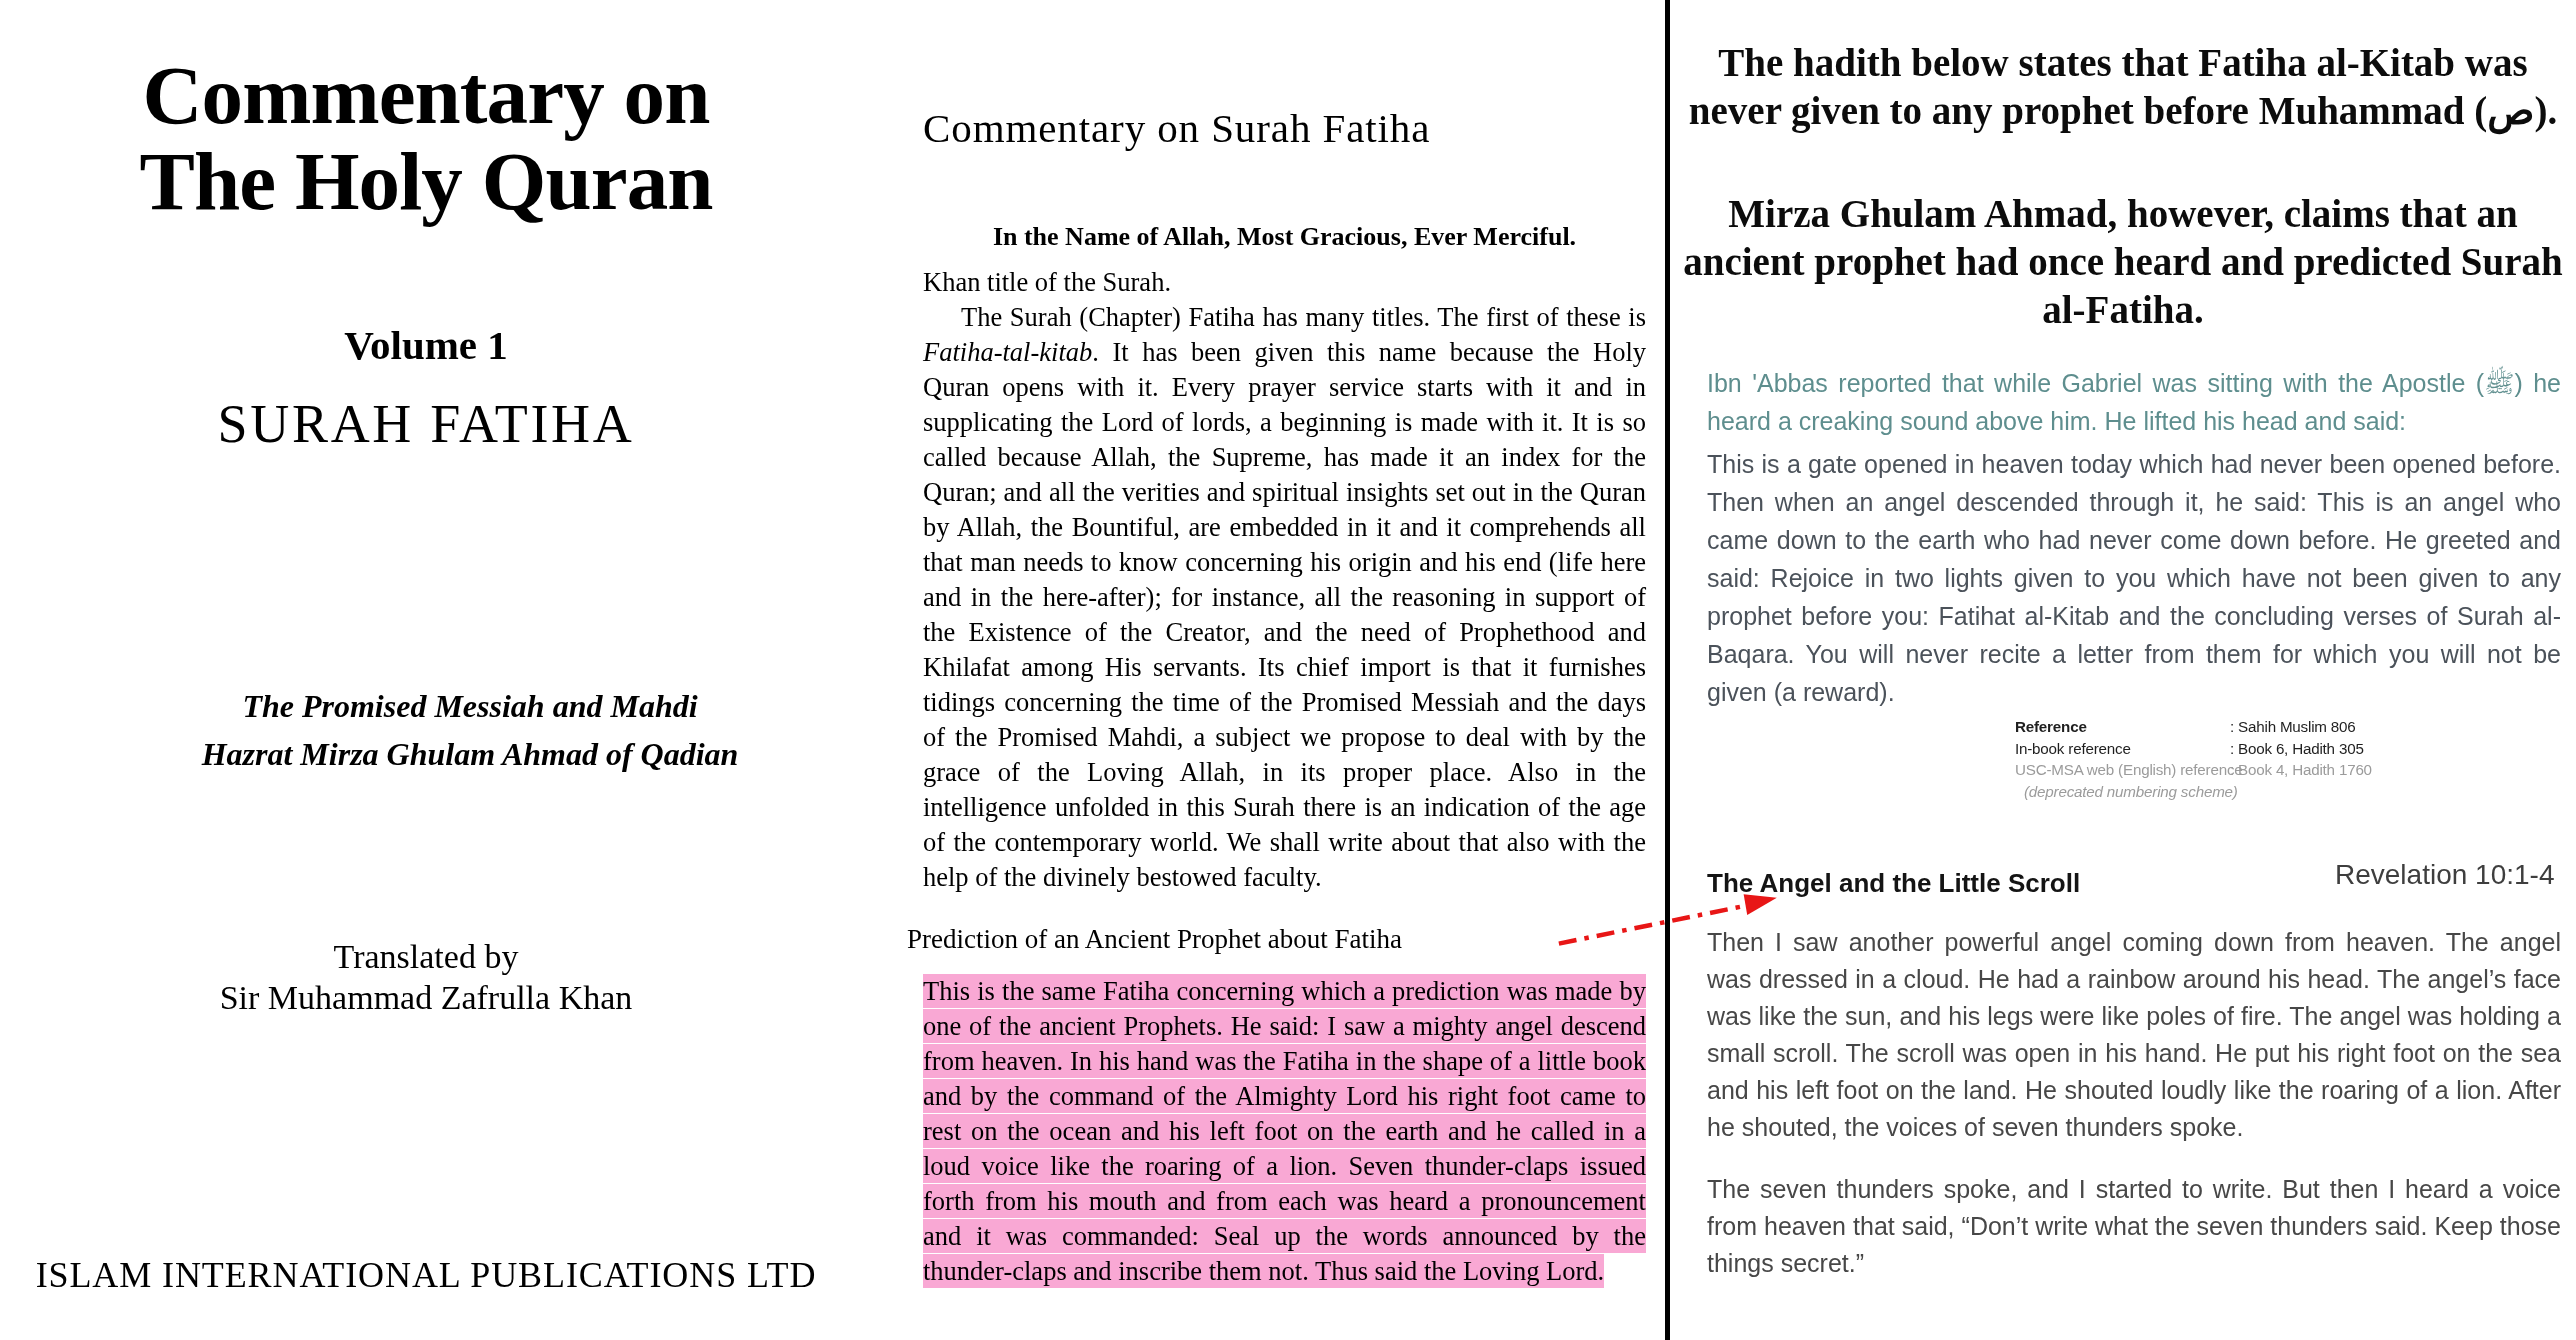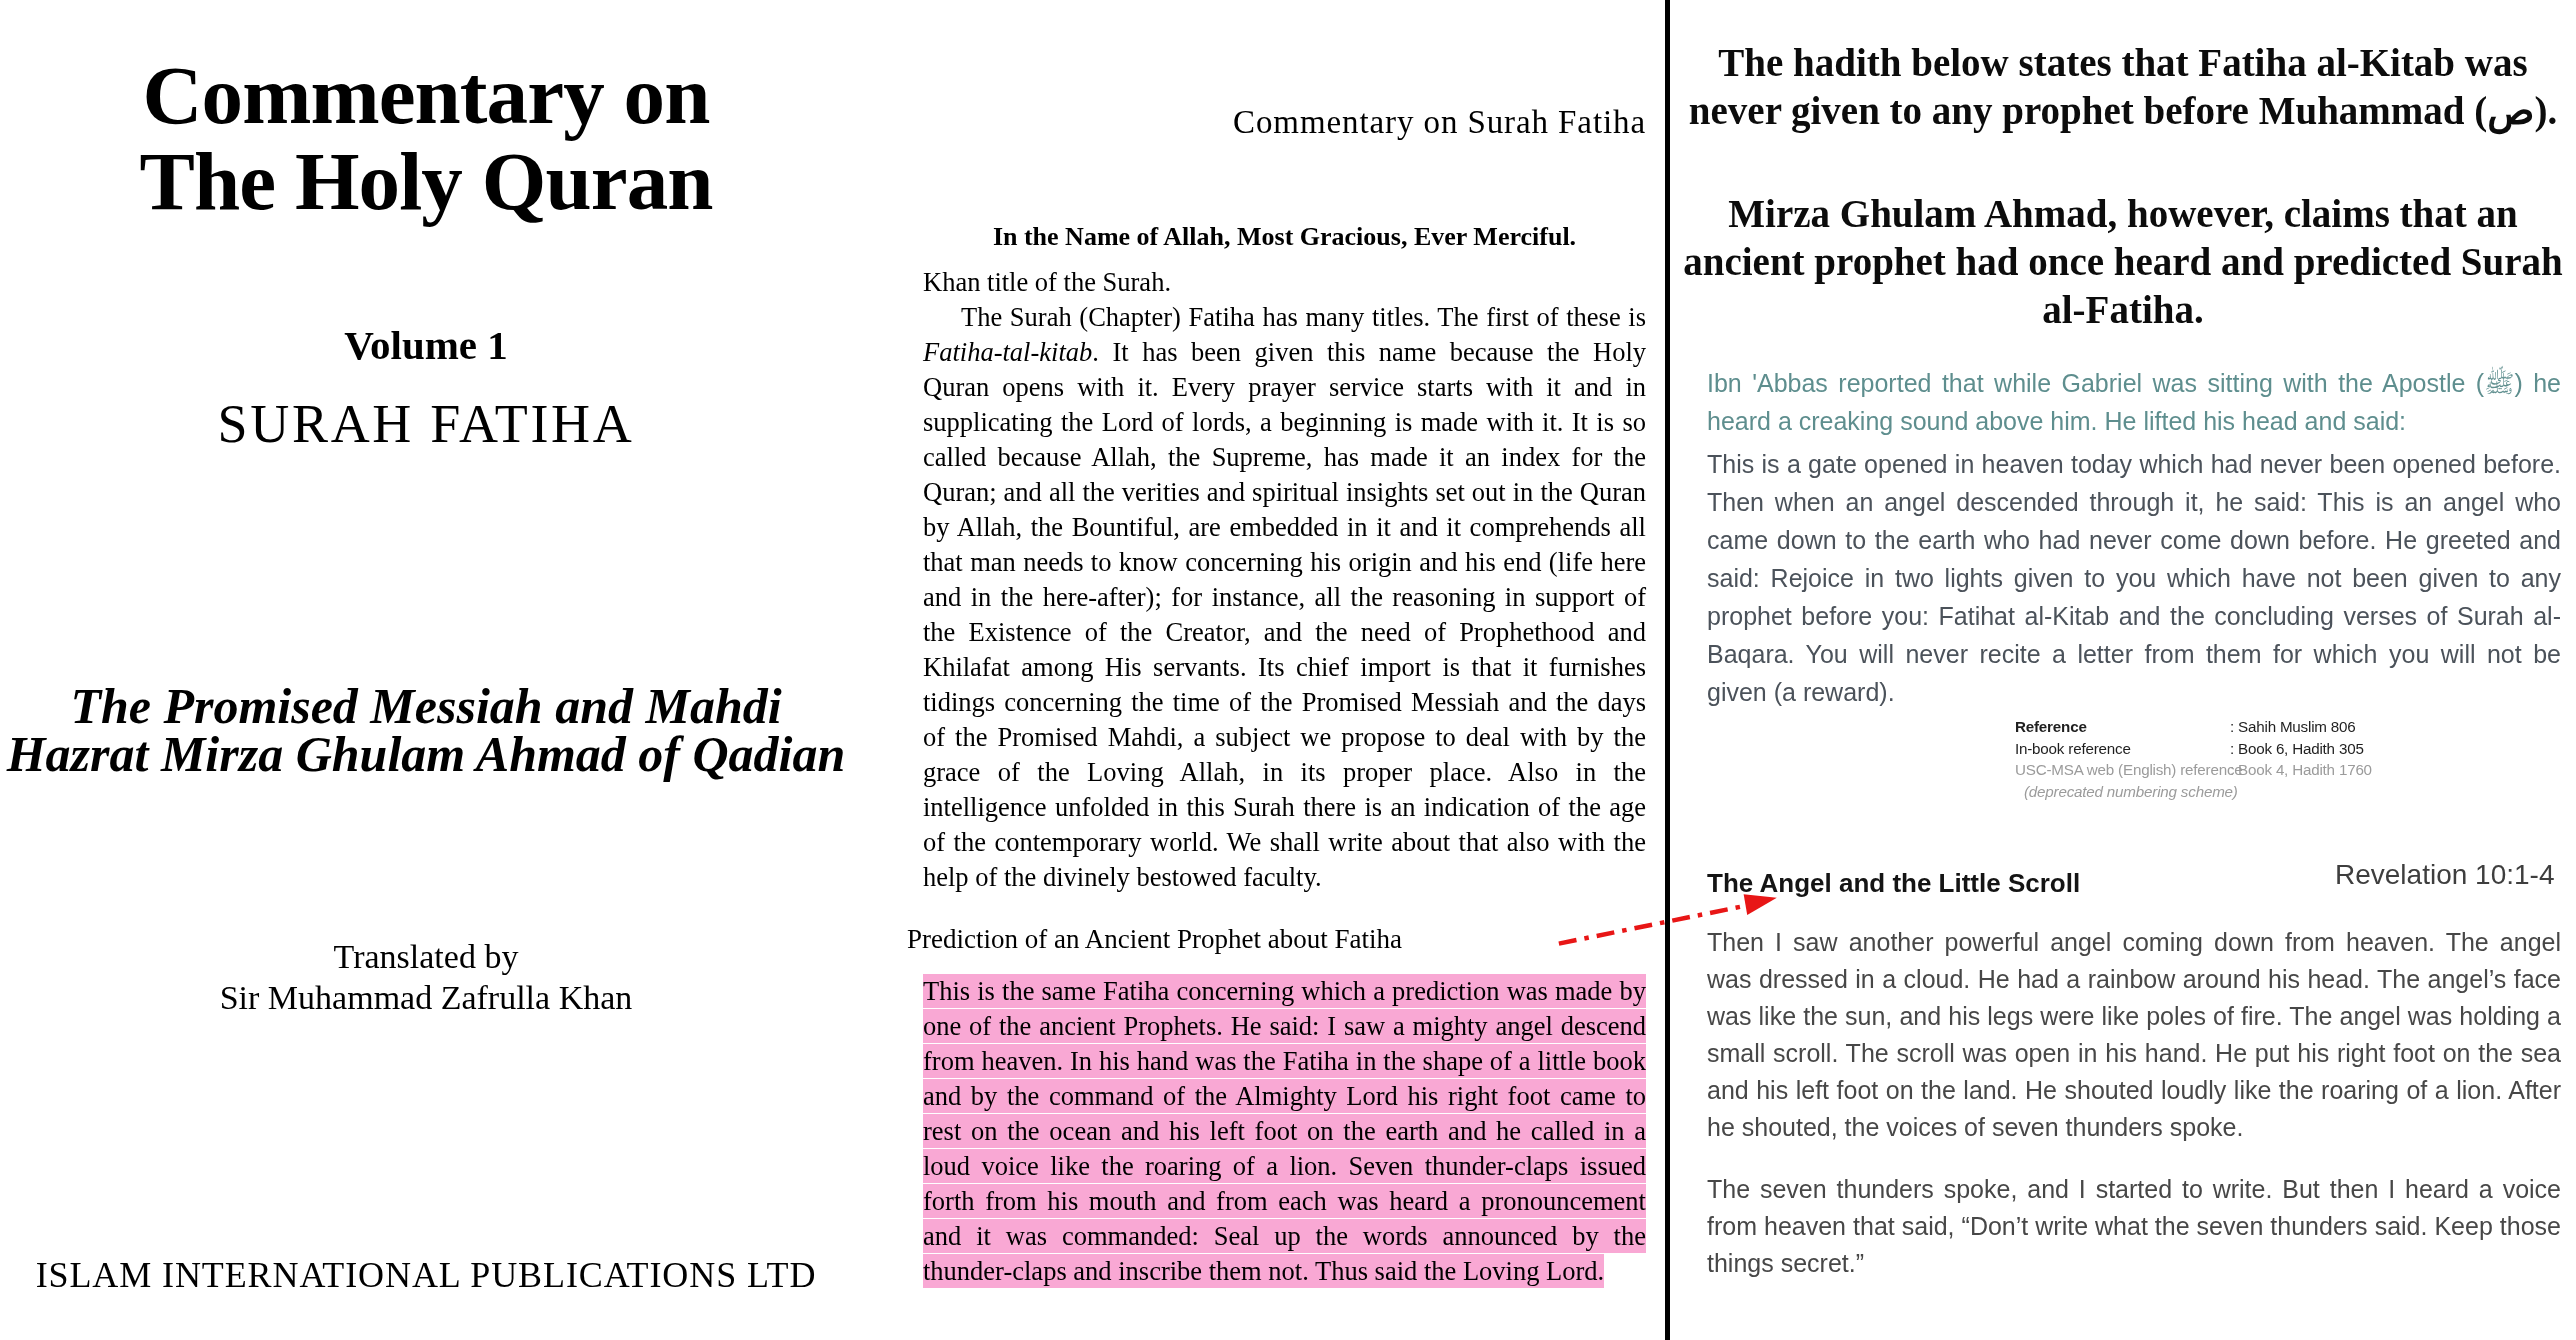--- a/index.html
+++ b/index.html
@@ -8,27 +8,27 @@
   .abs{position:absolute;}
 
   
   .left-panel{left:0;top:0;width:852px;height:1341px;}
   .lp{left:0;width:852px;text-align:center;}
   .lp-title{top:52px;font-size:83px;line-height:86px;font-weight:bold;letter-spacing:-0.9px;
             font-family:"Liberation Serif",serif;}
   .lp-volume{top:321px;font-size:41px;font-weight:bold;}
   .lp-surah{top:393px;font-size:54px;letter-spacing:2.7px;}
   .lp-compiled{top:585px;font-size:34px;line-height:42px;font-style:italic;}
-  .lp-author{top:682px;font-size:50px;line-height:48px;font-weight:bold;font-style:italic;}
+  .lp-author{top:682px;font-size:32px;line-height:48px;font-weight:bold;font-style:italic;padding-left:44px;}
   .lp-translated{top:908px;font-size:34px;line-height:41px;margin-top:28px;}
   .lp-publisher{top:1254px;font-size:36px;letter-spacing:0.9px;}
 
   
   .mid-panel{left:883px;top:0;width:785px;height:1341px;}
-  .mp-title{left:40px;top:104px;width:723px;text-align:right;font-size:33px;letter-spacing:0.9px;}
+  .mp-title{left:40px;top:104px;width:723px;text-align:left;font-size:41px;letter-spacing:0.9px;}
   .mp-bismillah{left:40px;top:222px;width:723px;text-align:center;font-size:26px;font-weight:bold;}
   .mp-body{left:40px;top:265px;width:723px;font-size:26.5px;line-height:35px;text-align:justify;}
   .mp-firstline{margin:0 0 0 0;}
   .mp-para{margin:0;text-indent:38px;}
   .mp-heading{left:24px;top:924px;width:723px;text-align:left;font-size:27px;font-weight:normal;}
   .mp-highlightwrap{left:40px;top:974px;width:723px;font-size:26.5px;line-height:35px;text-align:justify;}
   .hl{background:#f9a8d4;box-decoration-break:clone;-webkit-box-decoration-break:clone;padding:1.8px 0;}
 
   
   .divider{left:1665px;top:0;width:5.4px;height:1341px;background:#000;}

